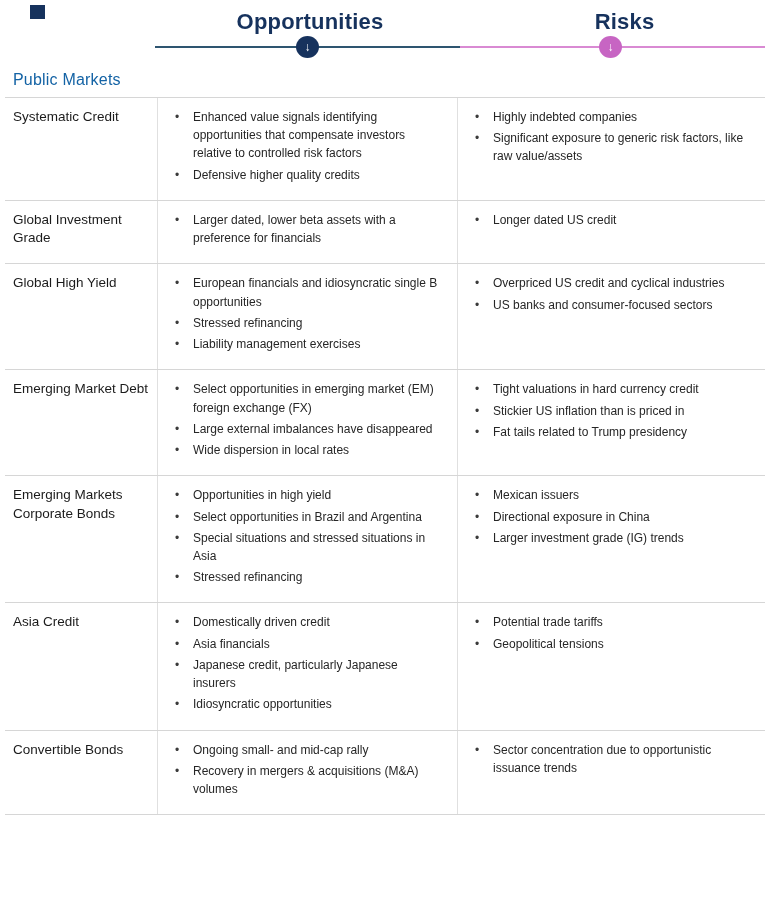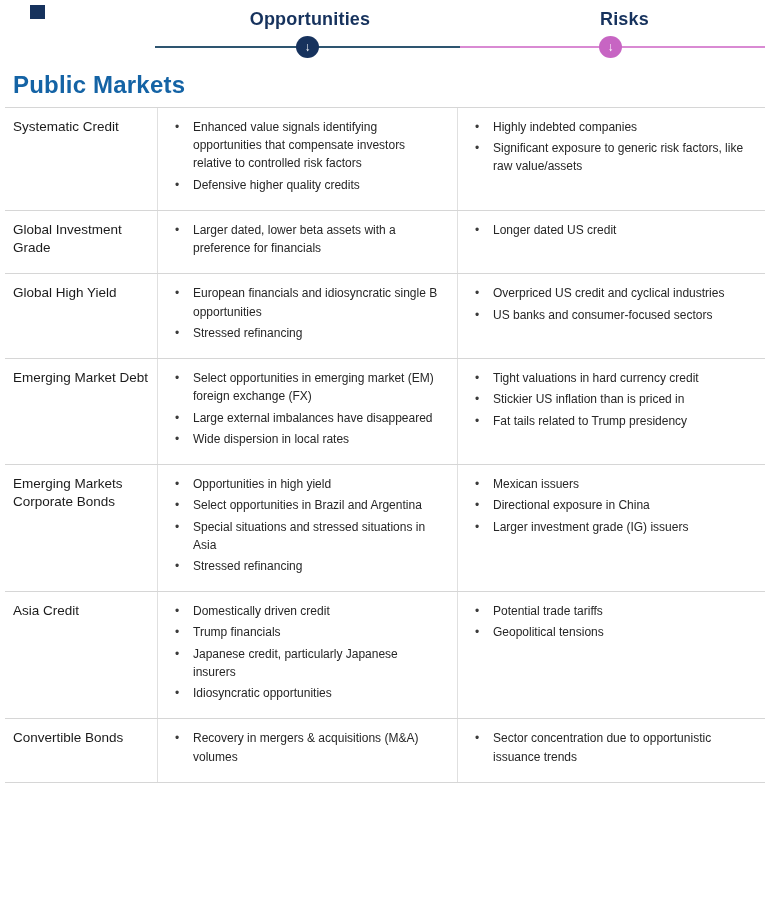--- a/index.html
+++ b/index.html
@@ -21,39 +21,39 @@
     font-family:"Liberation Sans",sans-serif;
     color:var(--text);
     position:relative;
   }
   .corner-square{
     position:absolute;left:30px;top:5px;width:15px;height:14px;
     background:var(--navy);
   }
   .header{position:relative;height:60px}
   .hdr-label{
-    position:absolute;top:9px;font-size:18px;font-weight:700;color:var(--navy);
+    position:absolute;top:9px;font-size:22px;font-weight:700;color:var(--navy);
     text-align:center;letter-spacing:.2px;
   }
   .hdr-opp{left:160px;width:300px}
   .hdr-risk{left:472px;width:305px}
   .hdr-line{position:absolute;top:46px;height:2px}
   .line-opp{left:155px;width:305px;background:var(--navy-line)}
   .line-risk{left:460px;width:305px;background:var(--pink-line)}
   .hdr-circle{
     position:absolute;top:36px;width:23px;height:22px;border-radius:50%;
     color:#fff;font-size:12px;font-weight:700;
     display:flex;align-items:center;justify-content:center;line-height:1;
   }
   .circle-opp{left:296px;background:var(--navy)}
   .circle-risk{left:599px;background:var(--pink)}
 
   .page{padding:0 5px 0 5px}
   .section-title{
-    font-size:24px;font-weight:700;color:var(--section-blue);
+    font-size:16px;font-weight:400;color:var(--section-blue);
     padding:11px 0 8px 8px;letter-spacing:.2px;
   }
   .rows{border-top:1px solid var(--border)}
   .row{
     display:grid;grid-template-columns:152px 300px 1fr;
     border-bottom:1px solid var(--border);
   }
   .cell{padding:10px 14px 13px 12px}
   .label-cell{
     font-weight:400;font-size:13.5px;color:#1b1b1b;line-height:1.35;
@@ -116,20 +116,21 @@
               <li><span>Longer dated US credit</span></li>
             </ul>
           </div>
         </div>
         <div class="row">
           <div class="cell label-cell">Global High Yield</div>
           <div class="cell list-cell">
             <ul>
               <li><span class="b">European financials and idiosyncratic</span><span> single B opportunities</span></li>
               <li><span class="b">Stressed refinancing</span></li>
+              <li><span>Liability management exercises</span></li>
             </ul>
           </div>
           <div class="cell list-cell">
             <ul>
               <li><span>Overpriced US credit and cyclical industries</span></li>
               <li><span>US banks and consumer-focused sectors</span></li>
             </ul>
           </div>
         </div>
         <div class="row">
@@ -156,45 +157,46 @@
               <li><span>Opportunities in high yield</span></li>
               <li><span>Select opportunities in Brazil and Argentina</span></li>
               <li><span>Special situations and stressed situations in Asia</span></li>
               <li><span class="b">Stressed refinancing</span></li>
             </ul>
           </div>
           <div class="cell list-cell">
             <ul>
               <li><span>Mexican issuers</span></li>
               <li><span>Directional exposure in China</span></li>
-              <li><span>Larger investment grade (IG) issuers</span></li>
+              <li><span>Larger investment grade (IG) trends</span></li>
             </ul>
           </div>
         </div>
         <div class="row">
           <div class="cell label-cell">Asia Credit</div>
           <div class="cell list-cell">
             <ul>
               <li><span>Domestically driven credit</span></li>
-              <li><span class="b">Trump financials</span></li>
+              <li><span class="b">Asia financials</span></li>
               <li><span>Japanese credit, particularly Japanese insurers</span></li>
               <li><span>Idiosyncratic opportunities</span></li>
             </ul>
           </div>
           <div class="cell list-cell">
             <ul>
               <li><span class="b">Potential trade tariffs</span></li>
               <li><span>Geopolitical tensions</span></li>
             </ul>
           </div>
         </div>
         <div class="row">
           <div class="cell label-cell">Convertible Bonds</div>
           <div class="cell list-cell">
             <ul>
+              <li><span>Ongoing small- and mid-cap rally</span></li>
               <li><span>Recovery in mergers &amp; acquisitions (M&amp;A) volumes</span></li>
             </ul>
           </div>
           <div class="cell list-cell">
             <ul>
               <li><span>Sector concentration due to opportunistic issuance trends</span></li>
             </ul>
           </div>
         </div>
       </div>

